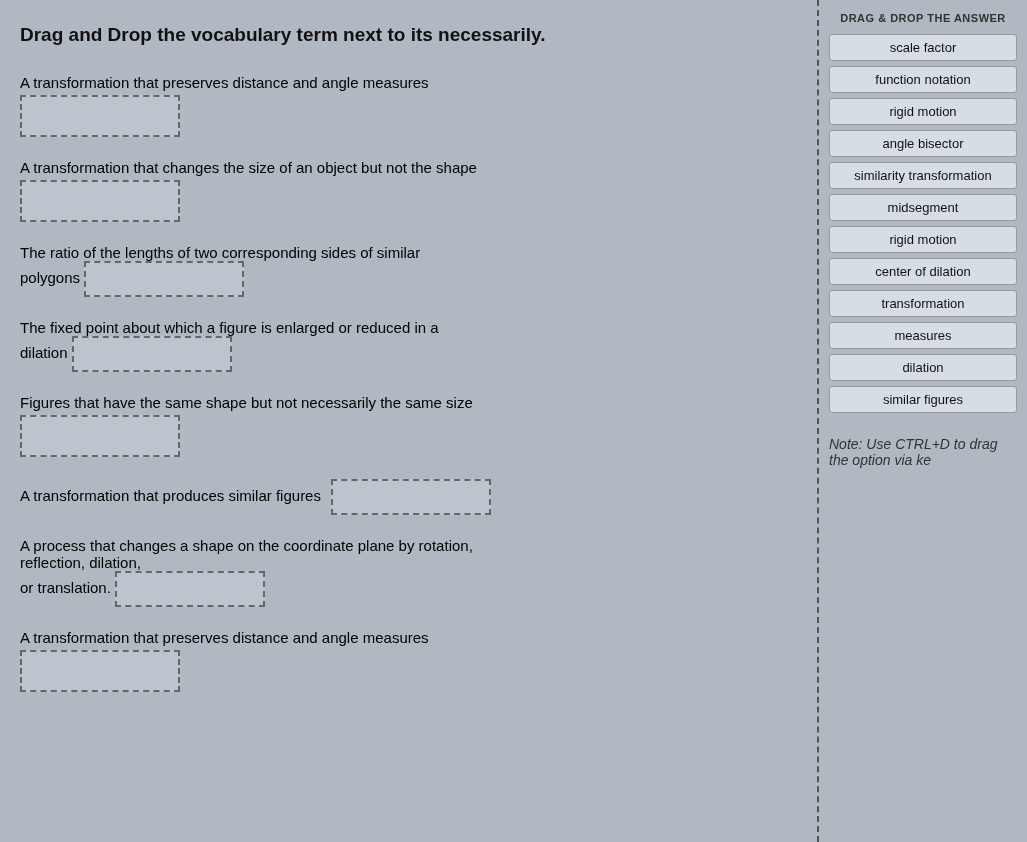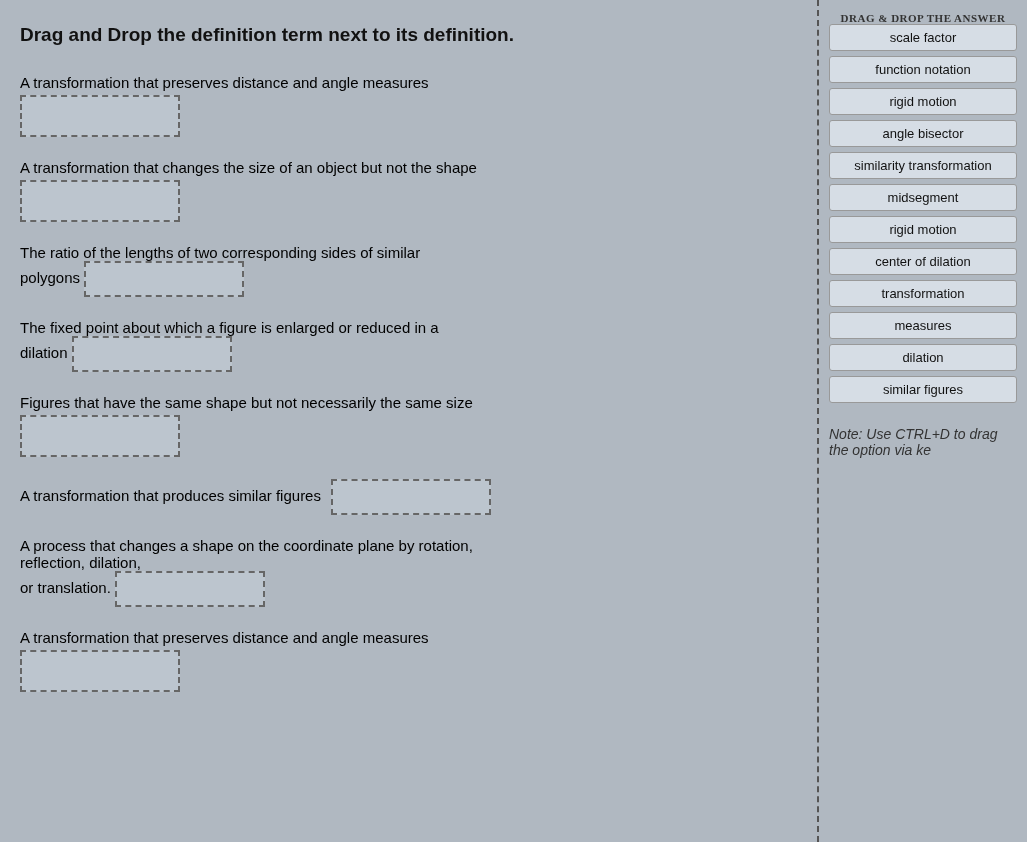--- a/index.html
+++ b/index.html
@@ -60,22 +60,22 @@
       padding: 12px 10px 10px 10px;
       display: flex;
       flex-direction: column;
     }
 
     .sidebar-title {
       font-size: 11px;
       font-weight: bold;
       color: #333;
       text-align: center;
+      margin-bottom: 10px;
       letter-spacing: 0.5px;
-      font-family: Liberation Serif, serif;
     }
 
     .vocab-term {
       background: #d6dde5;
       border: 1px solid #999;
       border-radius: 3px;
       padding: 5px 10px;
       font-size: 13px;
       color: #111;
       margin-bottom: 5px;
@@ -88,21 +88,21 @@
       font-size: 14px;
       color: #333;
       margin-top: 18px;
       font-style: italic;
     }
   </style>
 </head>
 <body>
 
 <div class="main-content">
-  <div class="page-title">Drag and Drop the definition term next to its definition.</div>
+  <div class="page-title">Drag and Drop the vocabulary term next to its necessarily.</div>
 
   <div class="definition-item">
     <div class="definition-text">A transformation that preserves distance and angle measures</div>
     <div class="drop-box-block"></div>
   </div>
 
   <div class="definition-item">
     <div class="definition-text">A transformation that changes the size of an object but not the shape</div>
     <div class="drop-box-block"></div>
   </div>

